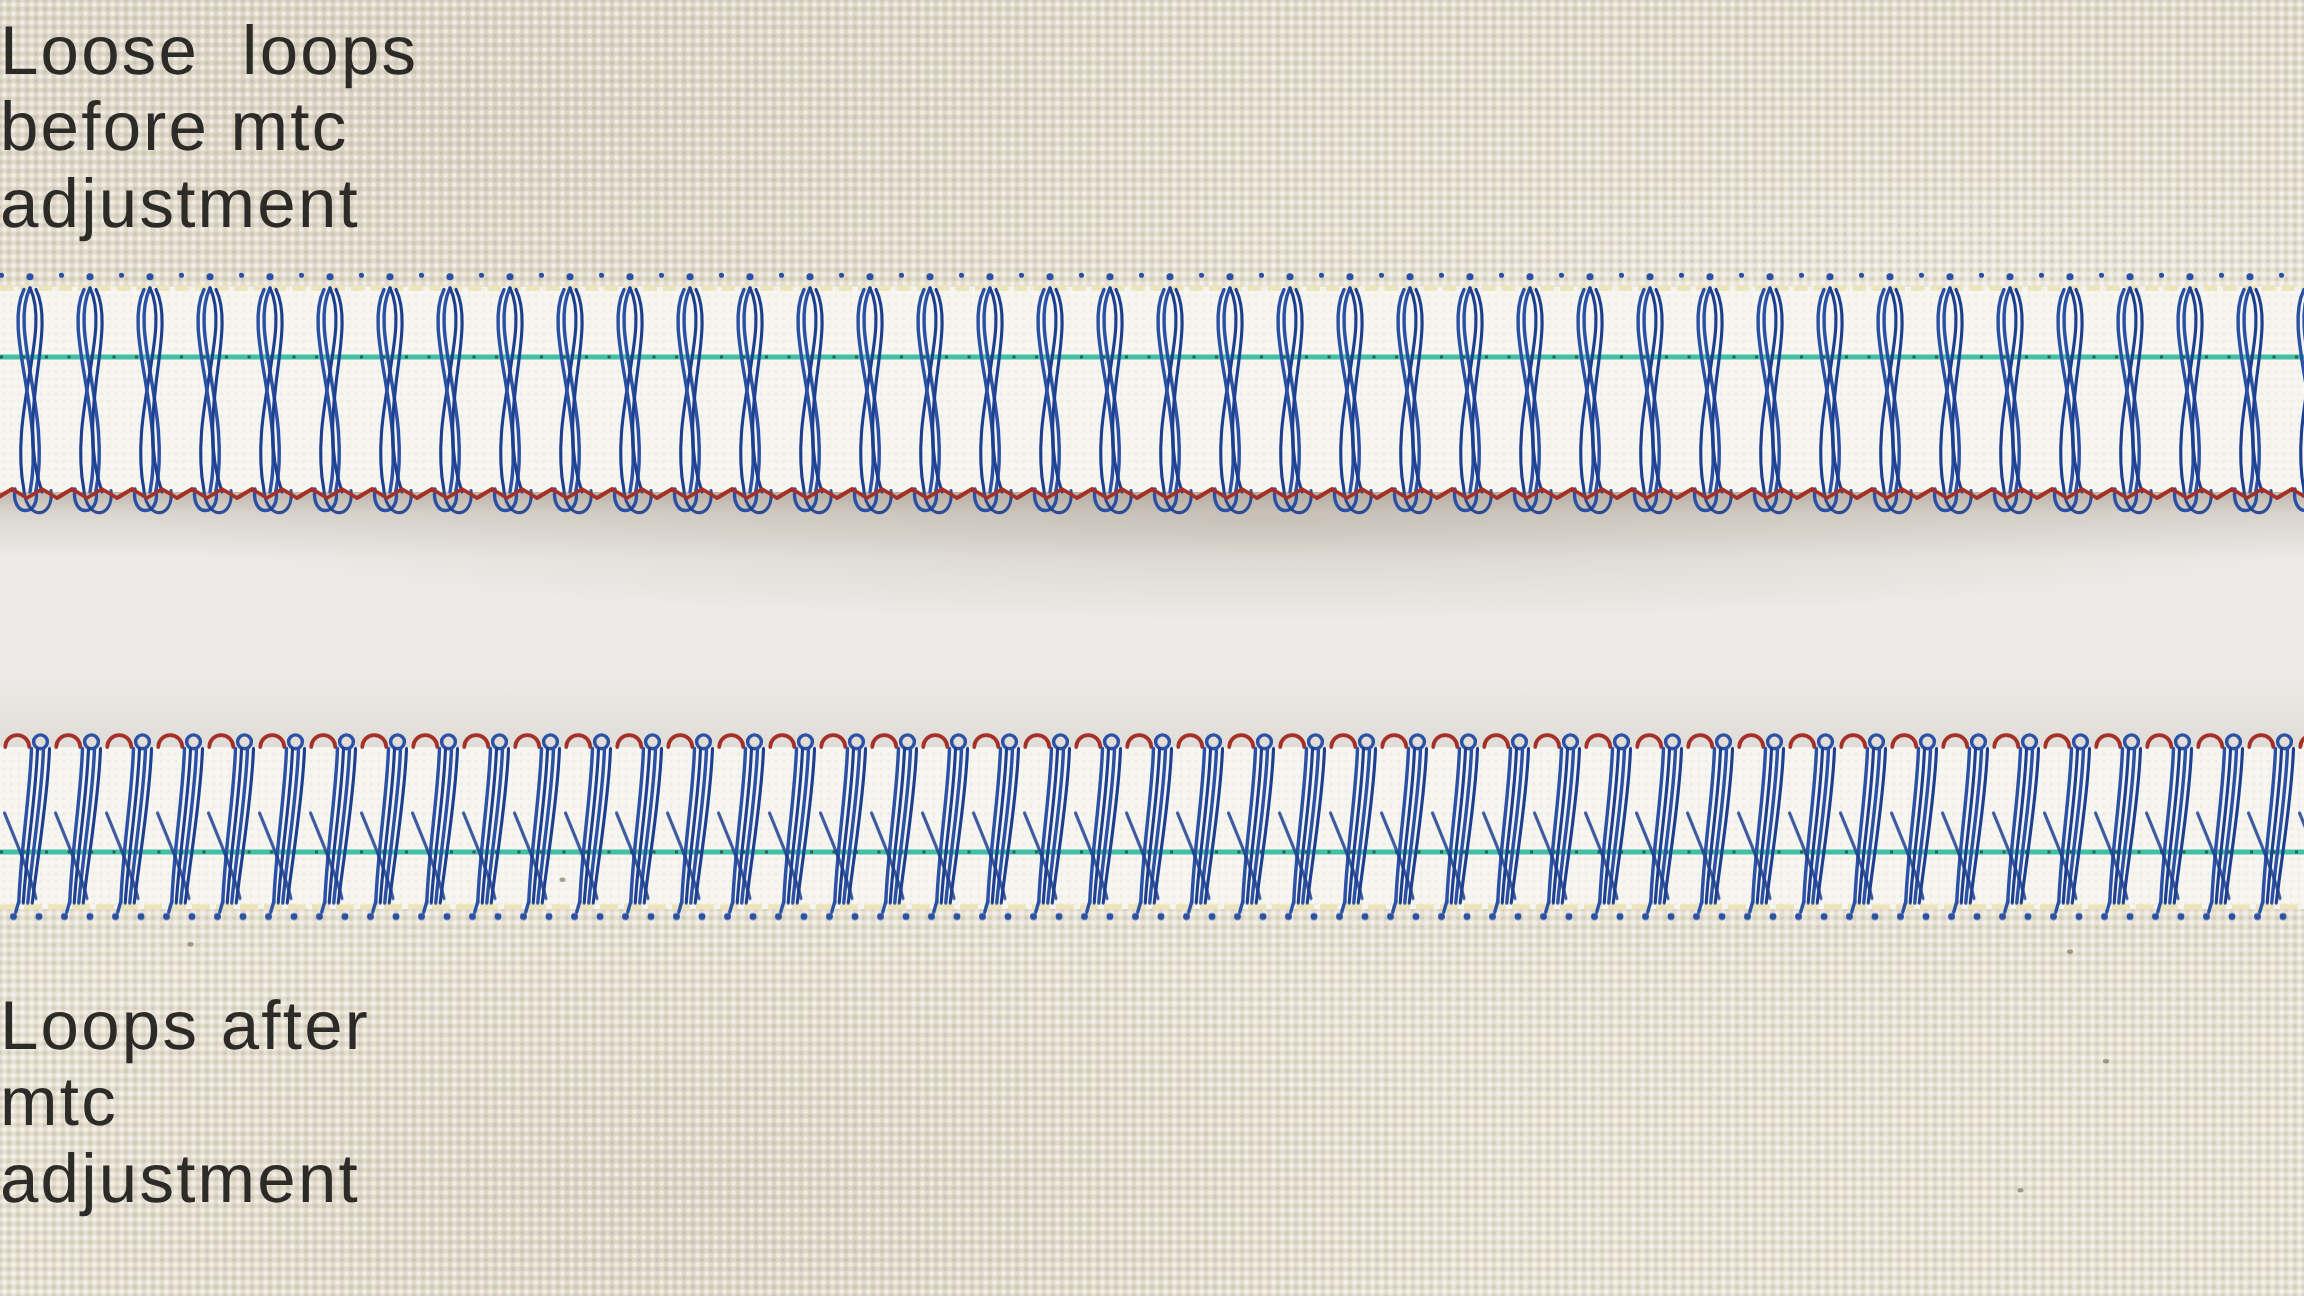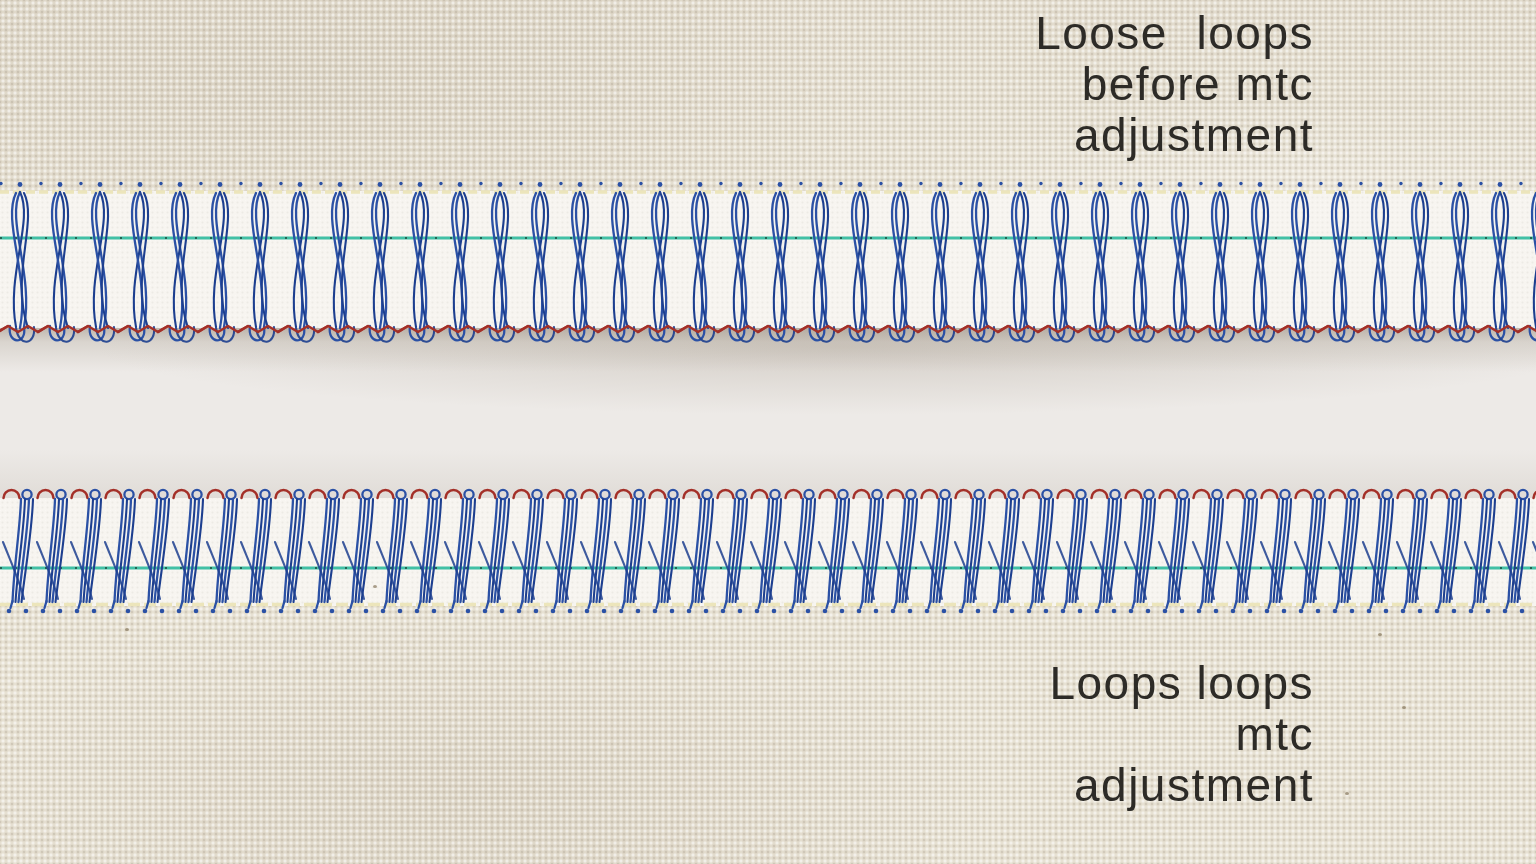--- a/index.html
+++ b/index.html
@@ -41,21 +41,21 @@
   .t-blue2{stroke:var(--thread-blue-dark,#1d3f8f);fill:none;stroke-width:2.1;stroke-linecap:round;}
   .f-blue {fill:var(--thread-blue,#2b51a5);stroke:none;}
   .t-teal {stroke:var(--thread-teal,#41c0a5);fill:none;}
   .t-teal-dots{stroke:var(--thread-teal-dark,#1e4b40);fill:none;}
   .t-red  {stroke:var(--thread-red,#a43028);fill:none;stroke-width:2.5;stroke-linecap:round;stroke-linejoin:round;}
   .t-yellow{stroke:var(--thread-yellow,#ece5bb);fill:none;}
   .f-white{fill:var(--fabric-white,#f7f5f0);}
 
   .caption{
     position:absolute;left:0;width:1314px;
-    text-align:right;
+    text-align:left;
     white-space:pre-wrap;
     color:var(--caption-text,#2d2b27);
     font-size:46px;line-height:51px;
     font-weight:300;letter-spacing:1.5px;
     z-index:5;
   }
   .caption-top{top:8px;}
   .caption-bottom{top:658px;}
 
   
@@ -129,21 +129,21 @@
       <path class="t-teal-dots" d="M0 88 H1536" stroke-width="2" stroke-dasharray="2 13" opacity="0.8"></path>
     </g>
     <path class="t-yellow" d="M0 124.5 H1536" stroke-width="3.5" stroke-dasharray="12 4"></path>
     <rect width="1536" height="155" fill="url(#loopBot)"></rect>
   </svg>
 
   <div class="caption caption-top">Loose  loops
 before mtc
 adjustment</div>
 
-  <div class="caption caption-bottom">Loops loops
+  <div class="caption caption-bottom">Loops after
 mtc
 adjustment</div>
 
   <div class="speck" style="left:1378px;top:633px"></div>
   <div class="speck" style="left:1402px;top:706px"></div>
   <div class="speck" style="left:1345px;top:792px"></div>
   <div class="speck" style="left:125px;top:628px"></div>
   <div class="speck" style="left:373px;top:585px"></div>
 </div>
 

